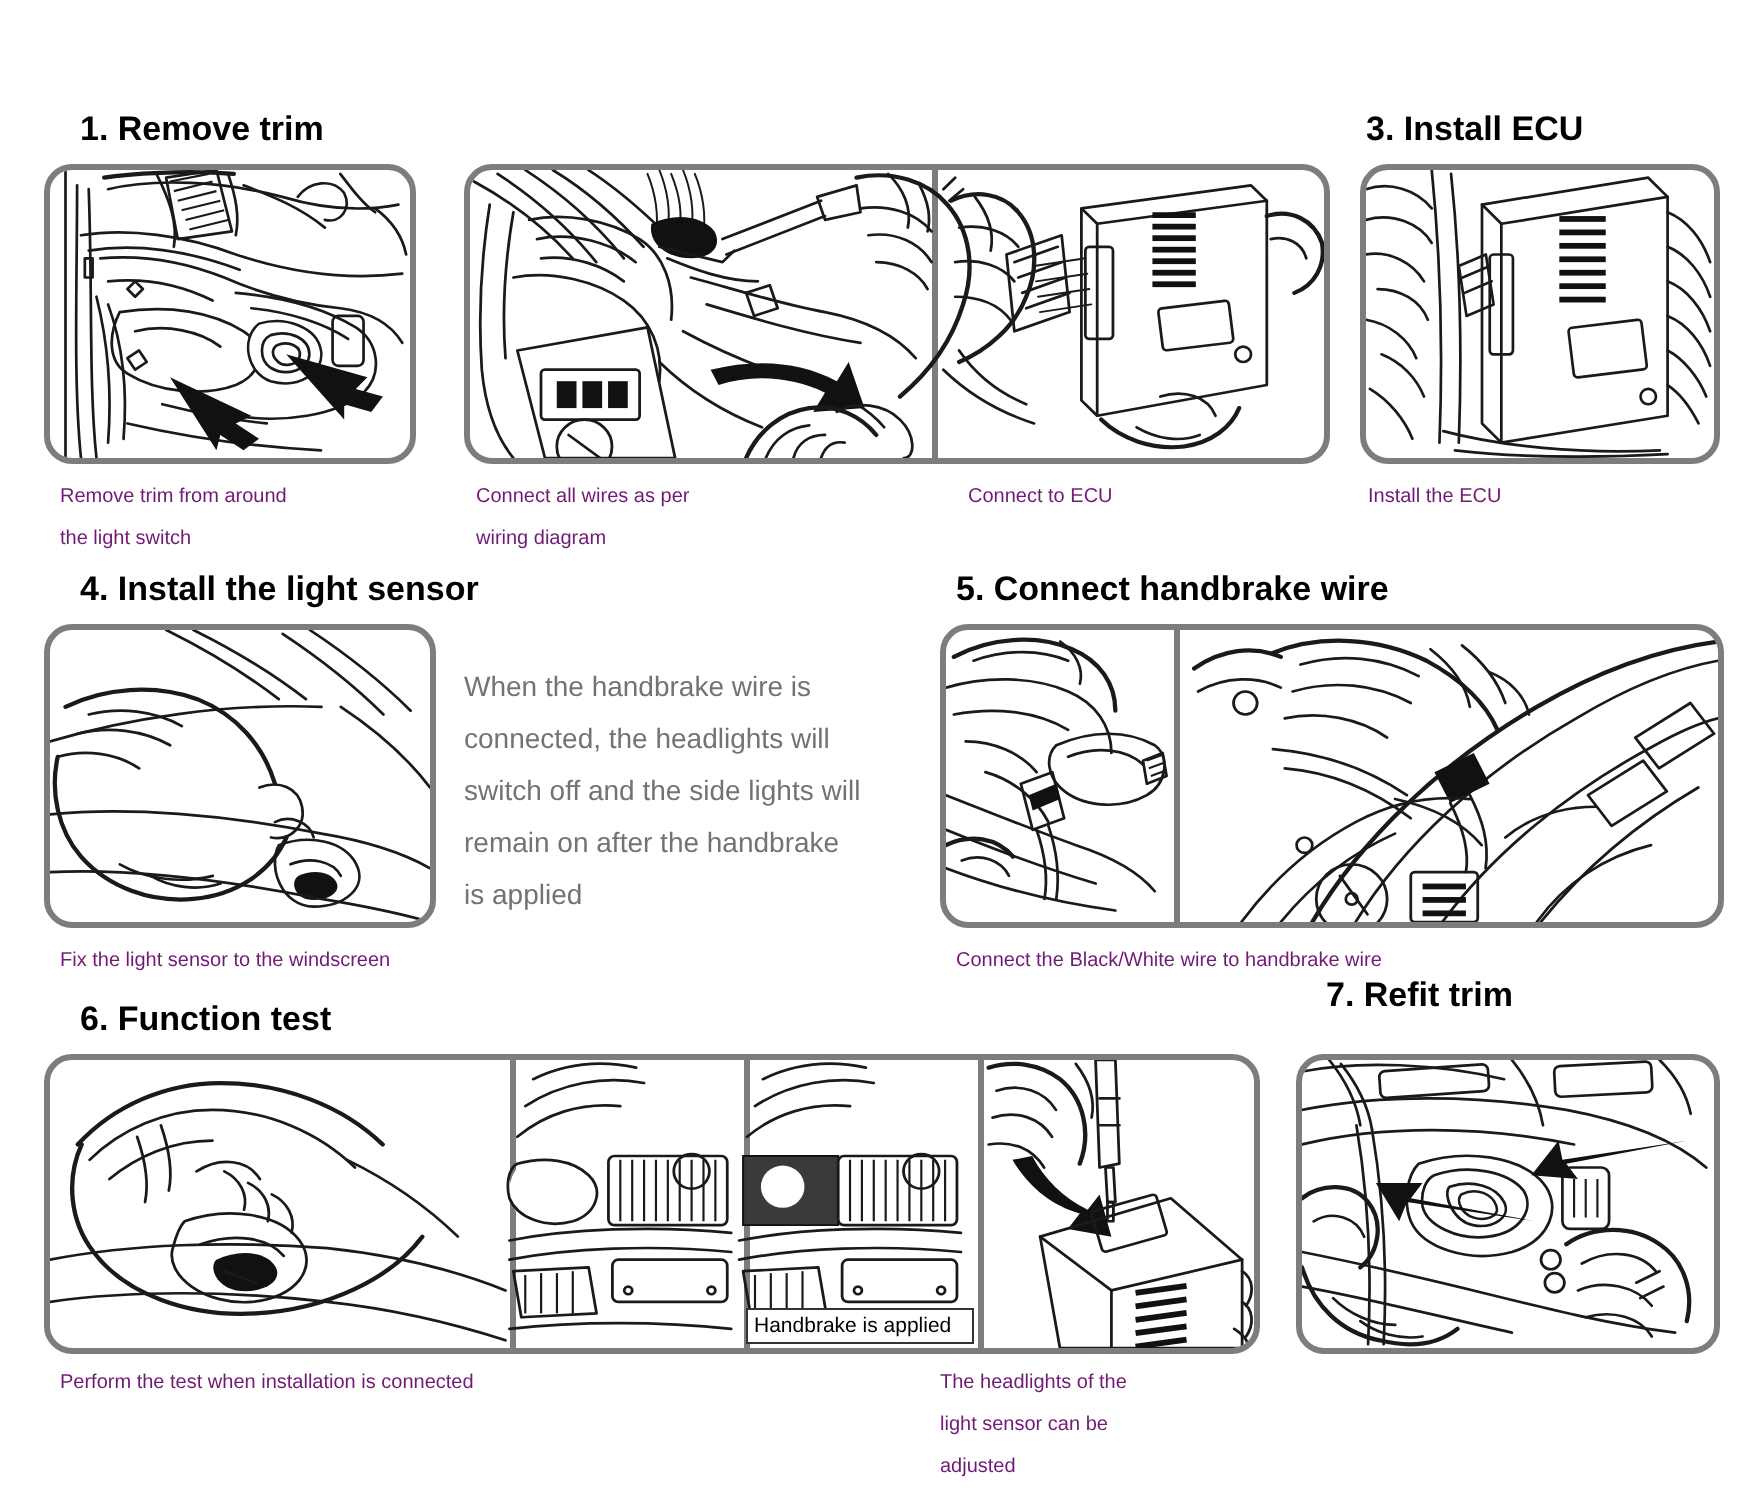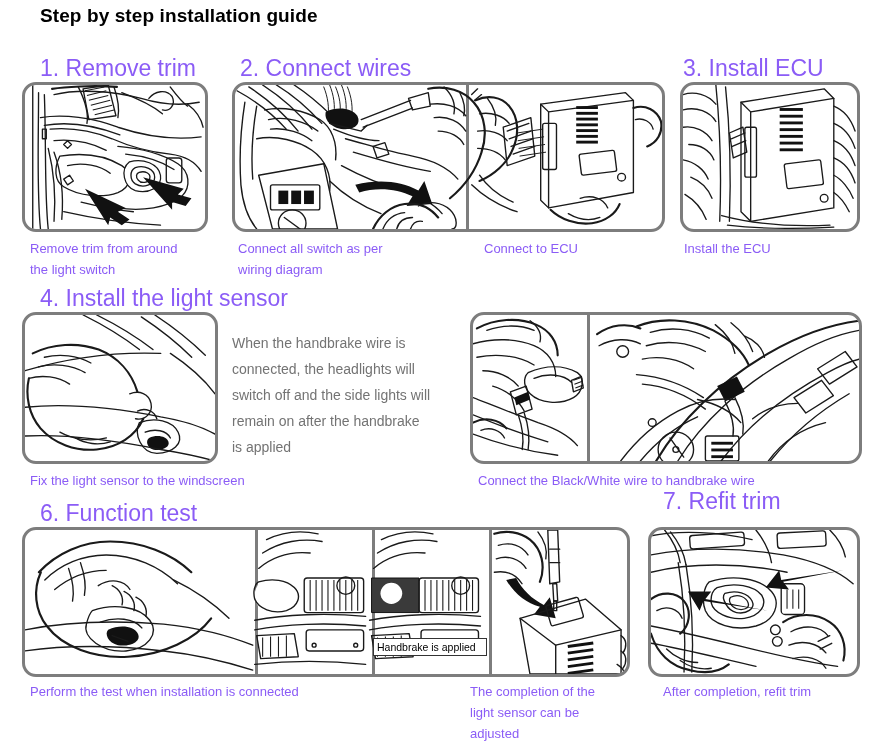--- a/index.html
+++ b/index.html
@@ -27,23 +27,23 @@
     position: absolute;
     left: 40px;
     top: 5px;
     font-size: 19px;
     font-weight: bold;
     letter-spacing: 0.1px;
     color: #000;
   }
   .step-title {
     position: absolute;
-    font-size: 23px;
-    font-weight: normal;
-    color: #8b5cf6;
+    font-size: 17px;
+    font-weight: bold;
+    color: #000000;
     white-space: nowrap;
   }
 
   
   .panel {
     position: absolute;
     box-sizing: border-box;
     border: 3px solid #7d7d7d;
     border-radius: 14px;
     background: #ffffff;
@@ -53,23 +53,23 @@
     position: absolute;
     top: 0;
     bottom: 0;
     width: 3px;
     background: #7d7d7d;
   }
 
   
   .caption {
     position: absolute;
-    font-size: 13px;
+    font-size: 10px;
     line-height: 21px;
-    color: #8b5cf6;
+    color: #701a75;
   }
 
   
   .para {
     position: absolute;
     font-size: 14px;
     line-height: 26px;
     text-align: justify;
     color: #737373;
   }
@@ -97,24 +97,22 @@
   .art .fillw { fill: #ffffff; stroke: #1a1a1a; stroke-width: 1.3; }
   .art .hatch { fill: none; stroke: #1a1a1a; stroke-width: 1.1; }
   .art .dark { fill: #3a3a3a; stroke: #111; stroke-width: 1; }
   .art .glow { fill: #ffffff; }
 </style>
 </head>
 <body>
 
 <div class="page">
 
-  <div class="guide-title">Step by step installation guide</div>
 
   <div class="step-title" style="left:40px; top:55px;">1. Remove trim</div>
-  <div class="step-title" style="left:240px; top:55px;">2. Connect wires</div>
   <div class="step-title" style="left:683px; top:55px;">3. Install ECU</div>
 
   <div class="panel" style="left:22px; top:82px; width:186px; height:150px;">
     <svg class="art" viewBox="0 0 186 150" preserveAspectRatio="none">
       <path class="ln" d="M8 0 L8 150"></path>
       <path class="ln" d="M14 8 C14 60 12 110 16 150"></path>
       <path class="ln" d="M20 10 C22 64 20 112 24 150"></path>
       <path class="thick" d="M28 4 C40 2 70 0 95 2"></path>
       <path class="ln" d="M30 10 C55 4 90 6 120 14 C140 20 160 22 180 18"></path>
       <path class="ln" d="M55 2 C62 16 66 28 64 40"></path>
@@ -302,27 +300,28 @@
       <path class="ln" d="M40 136 C70 144 110 148 152 146"></path>
       <path class="ln" d="M46 146 C80 150 118 150 156 148"></path>
     </svg>
   </div>
 
   <div class="caption" style="left:30px; top:238px; width:200px;">
     <div>Remove trim from around</div>
     <div>the light switch</div>
   </div>
   <div class="caption" style="left:238px; top:238px; width:220px;">
-    <div>Connect all switch as per</div>
+    <div>Connect all wires as per</div>
     <div>wiring diagram</div>
   </div>
   <div class="caption" style="left:484px; top:238px;">Connect to ECU</div>
   <div class="caption" style="left:684px; top:238px;">Install the ECU</div>
 
   <div class="step-title" style="left:40px; top:285px;">4. Install the light sensor</div>
+  <div class="step-title" style="left:478px; top:285px;">5. Connect handbrake wire</div>
 
   <div class="panel" style="left:22px; top:312px; width:196px; height:152px;">
     <svg class="art" viewBox="0 0 196 152" preserveAspectRatio="none">
       <path class="ln" d="M60 0 C80 10 100 22 118 36"></path>
       <path class="ln" d="M74 0 C94 10 114 22 132 36"></path>
       <path class="ln" d="M120 2 C138 14 156 28 172 44"></path>
       <path class="ln" d="M134 0 C152 12 170 26 186 42"></path>
       <path class="ln" d="M0 58 C40 46 90 38 140 40"></path>
 
       <path class="thick" d="M8 40 C28 30 54 28 76 36 C96 44 110 60 116 80"></path>
@@ -545,21 +544,21 @@
         <rect x="548" y="118" width="26" height="3" transform="rotate(-8 561 119)"></rect>
         <rect x="548" y="125" width="26" height="3" transform="rotate(-8 561 126)"></rect>
         <rect x="548" y="132" width="26" height="3" transform="rotate(-8 561 133)"></rect>
         <rect x="548" y="139" width="26" height="3" transform="rotate(-8 561 140)"></rect>
         <rect x="548" y="146" width="26" height="3" transform="rotate(-8 561 147)"></rect>
       </g>
       <path class="ln" d="M602 110 C608 114 608 122 604 128"></path>
       <path class="ln" d="M602 126 C608 130 608 138 604 144"></path>
       <path class="ln" d="M598 140 C604 144 606 148 604 150"></path>
     </svg>
-    <div class="img-label" style="left:348px; top:108px; width:114px;">Handbrake is applied</div>
+    <div class="img-label" style="left:348px; top:124px; width:114px;">Handbrake is applied</div>
   </div>
 
   <div class="panel" style="left:648px; top:527px; width:212px; height:150px;">
     <svg class="art" viewBox="0 0 212 150" preserveAspectRatio="none">
       <path class="ln" d="M0 6 C30 0 70 2 104 10"></path>
       <path class="ln" d="M14 0 C22 10 28 22 30 34"></path>
       <path class="ln" d="M20 2 C28 12 34 24 36 36"></path>
       <rect class="ln" x="40" y="4" width="56" height="14" rx="3" transform="rotate(-4 68 11)"></rect>
       <path class="ln" d="M108 0 C116 10 122 22 124 34"></path>
       <rect class="ln" x="130" y="2" width="50" height="16" rx="3" transform="rotate(-3 155 10)"></rect>
@@ -597,19 +596,18 @@
       <circle class="ln" cx="128" cy="104" r="5"></circle>
       <circle class="ln" cx="130" cy="116" r="5"></circle>
 
       <path class="fillk" d="M120 84 L56 72 L62 64 L38 64 L50 84 L54 74 Z"></path>
       <path class="fillk" d="M198 42 L136 54 L142 62 L118 60 L132 42 L134 52 Z"></path>
     </svg>
   </div>
 
   <div class="caption" style="left:30px; top:681px;">Perform the test when installation is connected</div>
   <div class="caption" style="left:470px; top:681px; width:150px;">
-    <div>The completion of the</div>
+    <div>The headlights of the</div>
     <div>light sensor can be</div>
     <div>adjusted</div>
   </div>
-  <div class="caption" style="left:663px; top:681px;">After completion, refit trim</div>
 
 </div>
 
 </body></html>

